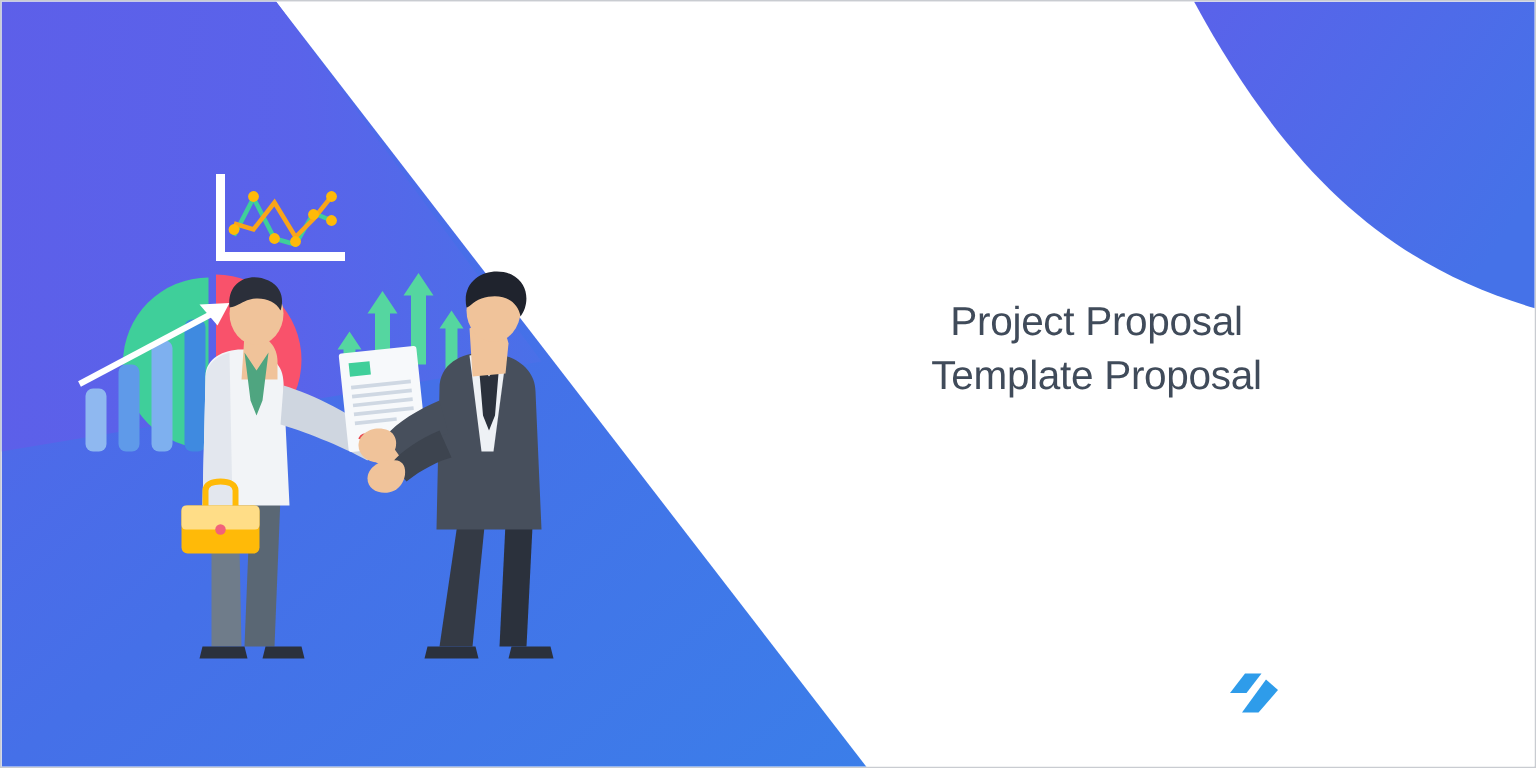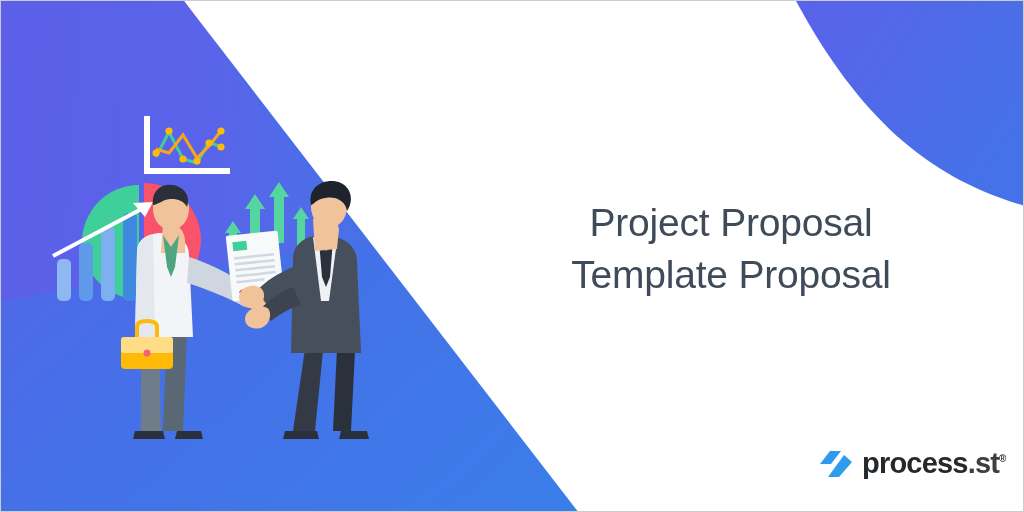--- a/index.html
+++ b/index.html
@@ -18,21 +18,21 @@
   .bg-layer { position:absolute; inset:0; }
   .bg-svg { display:block; width:1024px; height:512px; }
 
   
   .title-block {
     position:absolute;
     left:520px; top:196px;
     width:420px;
     text-align:center;
     color:#404b5a;
-    font-size:39px;
+    font-size:27px;
     line-height:1.33;
     font-weight:400;
     letter-spacing:-0.2px;
   }
   .title-line { display:block; white-space:nowrap; }
 
   
   .logo {
     position:absolute;
     left:818px; top:446px;
@@ -183,18 +183,15 @@
   <div class="title-block">
     <span class="title-line">Project Proposal</span>
     <span class="title-line">Template Proposal</span>
   </div>
 
   <div class="logo">
     <svg class="logo-mark" viewBox="0 0 34 30" xmlns="http://www.w3.org/2000/svg">
       <path d="M11,2 L22,2 L12,15 L1,15 Z" fill="#2e9cea"></path>
       <path d="M25,6 L33,13 L20,28 L9,28 Z" fill="#2e9cea"></path>
     </svg>
-    <span class="logo-text">
-      <span>process</span><span class="dot-st">.st</span><span class="logo-reg">®</span>
-    </span>
   </div>
 
 </div>
 
 </body></html>

